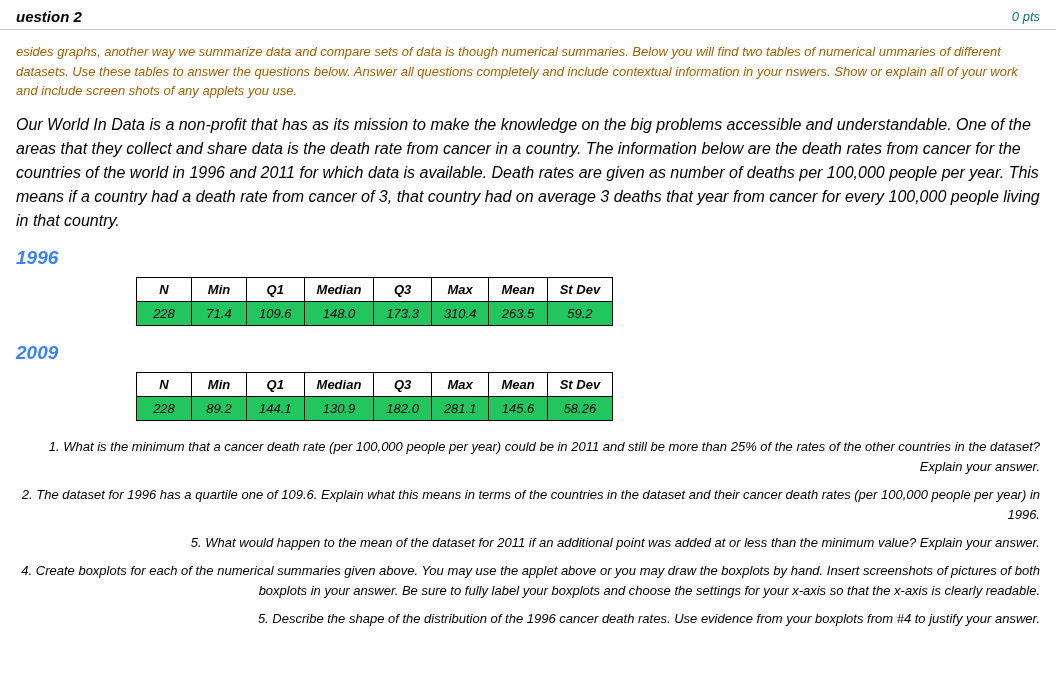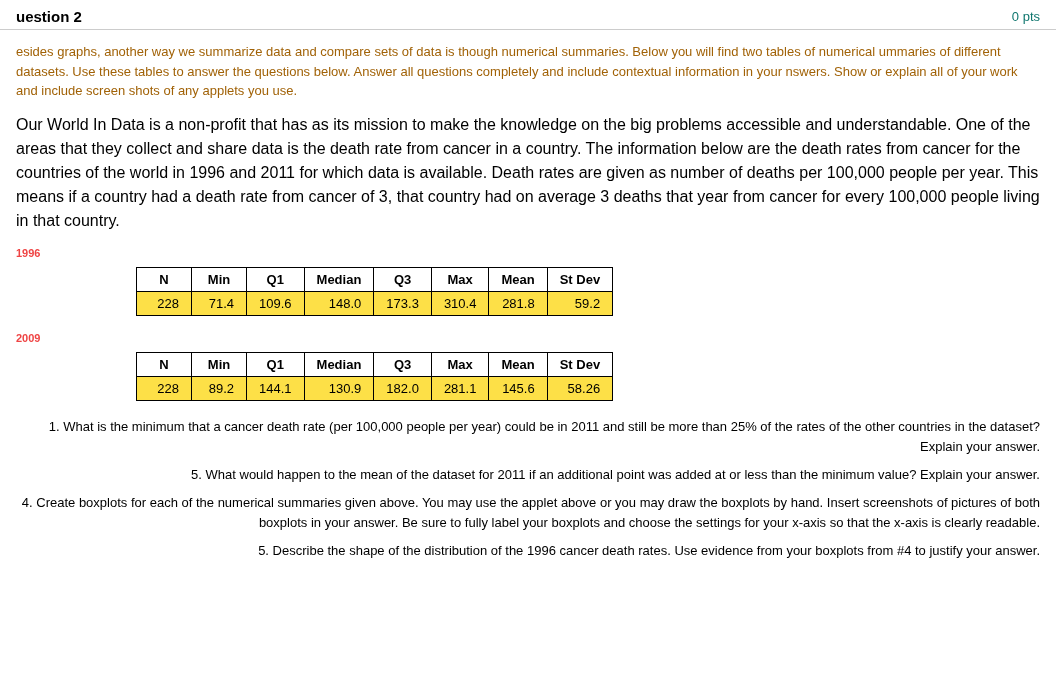--- a/index.html
+++ b/index.html
@@ -16,20 +16,21 @@
       width: 1056px;
       min-height: 692px;
     }
 
     .page-container {
       width: 1056px;
       min-height: 692px;
       background: #fff;
       padding: 0;
       position: relative;
+      font-style: italic;
     }
 
     .header-bar {
       display: flex;
       justify-content: space-between;
       align-items: center;
       padding: 8px 16px 4px 16px;
       border-bottom: 1px solid #ccc;
     }
 
@@ -56,24 +57,24 @@
     }
 
     .section-text {
       font-size: 16px;
       line-height: 1.5;
       margin-bottom: 14px;
       color: #000;
     }
 
     .year-label {
-      font-size: 11px;
+      font-size: 19px;
       font-weight: bold;
       margin-bottom: 8px;
-      color: #ef4444;
+      color: #3b82f6;
     }
 
     .table-container {
       margin-left: 120px;
       margin-bottom: 16px;
     }
 
     table {
       border-collapse: collapse;
       font-size: 13px;
@@ -85,22 +86,21 @@
       text-align: center;
       min-width: 55px;
     }
 
     table th {
       font-weight: bold;
       background: #fff;
     }
 
     table td {
-      background: #fde047;
-      text-align: right;
+      background: #22c55e;
     }
 
     .questions-section {
       margin-top: 8px;
     }
 
     .question-item {
       font-size: 13px;
       line-height: 1.55;
       margin-bottom: 8px;
@@ -141,21 +141,21 @@
             </tr>
           </thead>
           <tbody>
             <tr>
               <td>228</td>
               <td>71.4</td>
               <td>109.6</td>
               <td>148.0</td>
               <td>173.3</td>
               <td>310.4</td>
-              <td>281.8</td>
+              <td>263.5</td>
               <td>59.2</td>
             </tr>
           </tbody>
         </table>
       </div>
     </div>
 
     <div>
       <p class="year-label">2009</p>
       <div class="table-container">
@@ -187,20 +187,23 @@
         </table>
       </div>
     </div>
 
     <div class="questions-section">
 
       <div class="question-item">
         <span>1. What is the minimum that a cancer death rate (per 100,000 people per year) could be in 2011 and still be more than 25% of the rates of the other countries in the dataset? Explain your answer.</span>
       </div>
 
+      <div class="question-item">
+        <span>2. The dataset for 1996 has a quartile one of 109.6. Explain what this means in terms of the countries in the dataset and their cancer death rates (per 100,000 people per year) in 1996.</span>
+      </div>
 
       <div class="question-item">
         <span>5. What would happen to the mean of the dataset for 2011 if an additional point was added at or less than the minimum value? Explain your answer.</span>
       </div>
 
       <div class="question-item">
         <span>4. Create boxplots for each of the numerical summaries given above. You may use the applet above or you may draw the boxplots by hand. Insert screenshots of pictures of both boxplots in your answer. Be sure to fully label your boxplots and choose the settings for your x-axis so that the x-axis is clearly readable.</span>
       </div>
 
       <div class="question-item">

